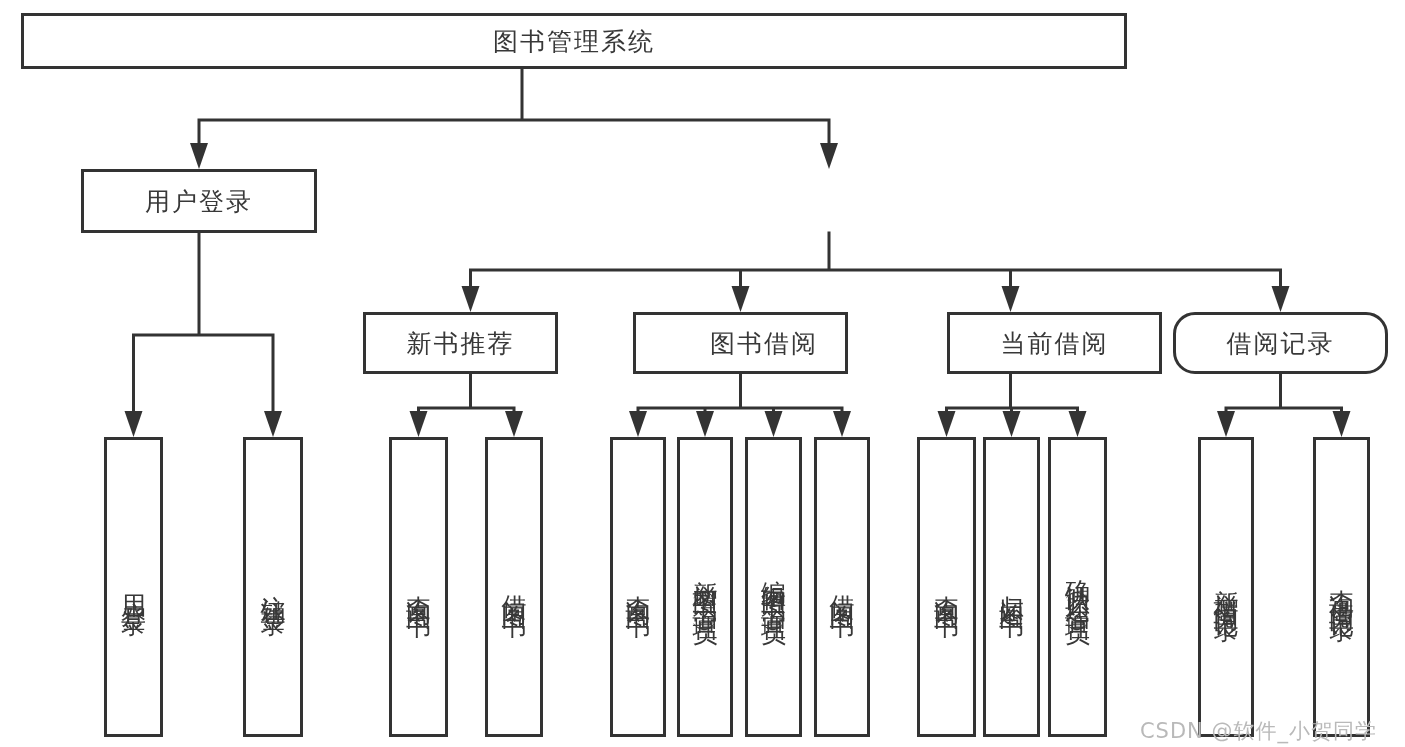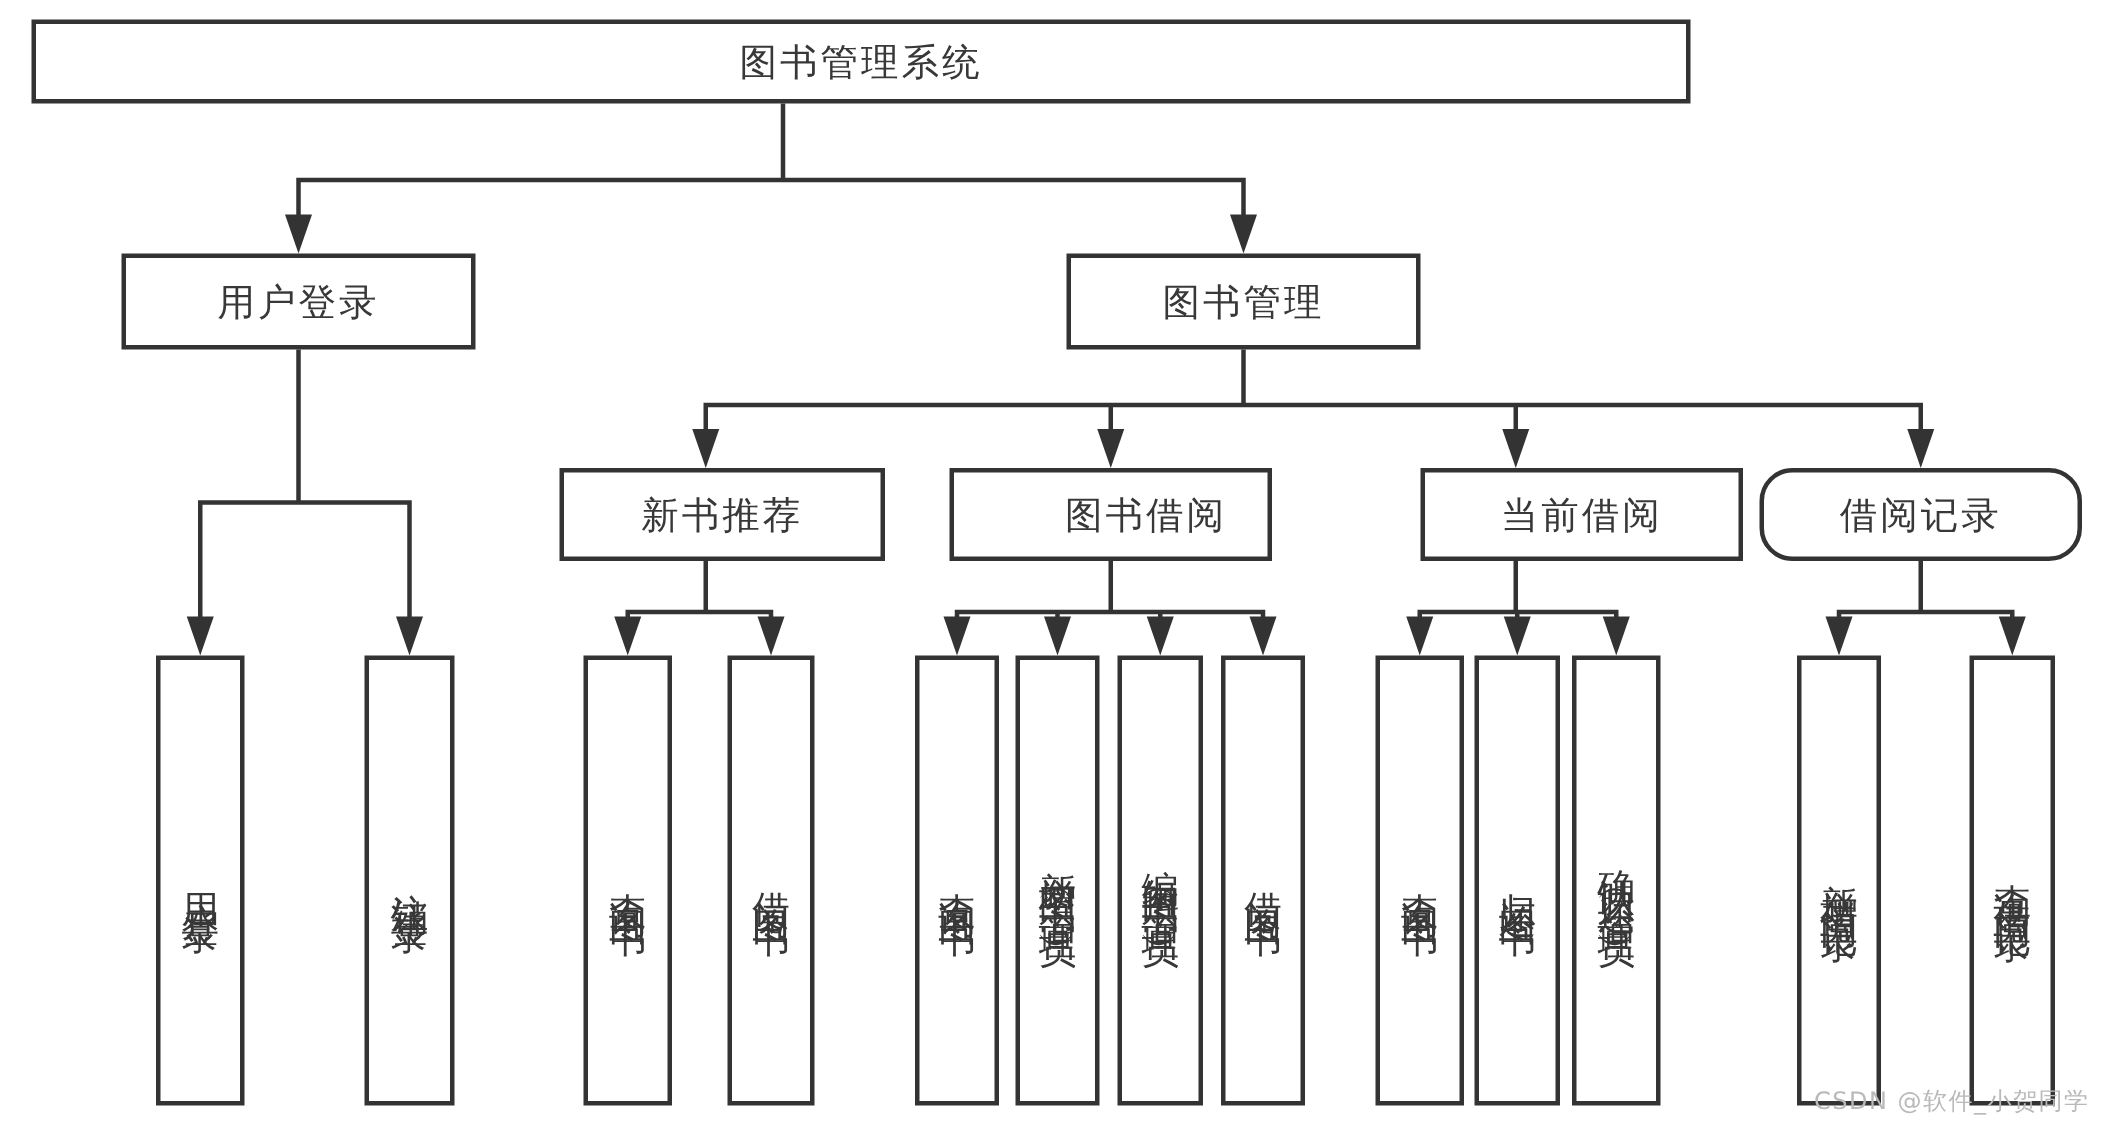--- a/index.html
+++ b/index.html
@@ -23,22 +23,22 @@
   .hbox{font-size:25px;letter-spacing:2px;white-space:nowrap;}
   .vbox{
     writing-mode:vertical-rl;
     text-orientation:mixed;
     font-size:25px;
     letter-spacing:6px;
     line-height:1;
   }
   .watermark{
     position:absolute;
-    right:12px;bottom:2px;
-    font-size:16px;
+    right:28px;bottom:2px;
+    font-size:21px;
     color:#b9b9b9;
     letter-spacing:1px;
     z-index:3;
     white-space:nowrap;
   }
 </style>
 </head>
 <body>
 
 <div class="canvas">
@@ -79,23 +79,22 @@
       <polygon points="1002.5,411 1020.5,411 1011.5,437"></polygon>
       <polygon points="1068.5,411 1086.5,411 1077.5,437"></polygon>
       <polygon points="1217,411 1235,411 1226,437"></polygon>
       <polygon points="1332.5,411 1350.5,411 1341.5,437"></polygon>
     </g>
   </svg>
 
   <div class="node hbox" style="left:21px;top:13px;width:1106px;height:56px;">图书管理系统</div>
 
   <div class="node hbox" style="left:81px;top:169px;width:236px;height:64px;">用户登录</div>
-  <div class="node hbox" style="left:711px;top:169px;width:236px;height:64px;">图书管理</div>
 
-  <div class="node hbox" style="left:363px;top:312px;width:217px;height:62px;margin-left:10px;">新书推荐</div>
+  <div class="node hbox" style="left:363px;top:312px;width:195px;height:62px;">新书推荐</div>
   <div class="node hbox" style="left:633px;top:312px;width:215px;height:62px;padding-left:47px;">图书借阅</div>
   <div class="node hbox" style="left:903px;top:312px;width:215px;height:62px;margin-left:44px;">当前借阅</div>
   <div class="node hbox" style="left:1173px;top:312px;width:215px;height:62px;border-radius:22px;">借阅记录</div>
 
   <div class="node vbox" style="left:104px;top:437px;width:59px;height:300px;">用户登录</div>
   <div class="node vbox" style="left:243px;top:437px;width:60px;height:300px;">注销登录</div>
 
   <div class="node vbox" style="left:389px;top:437px;width:59px;height:300px;">查询图书</div>
   <div class="node vbox" style="left:485px;top:437px;width:58px;height:300px;">借阅图书</div>
 

